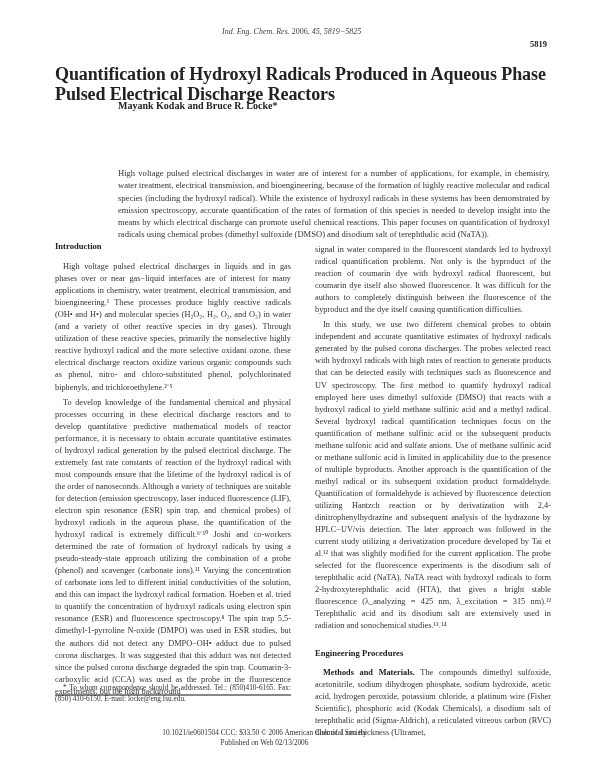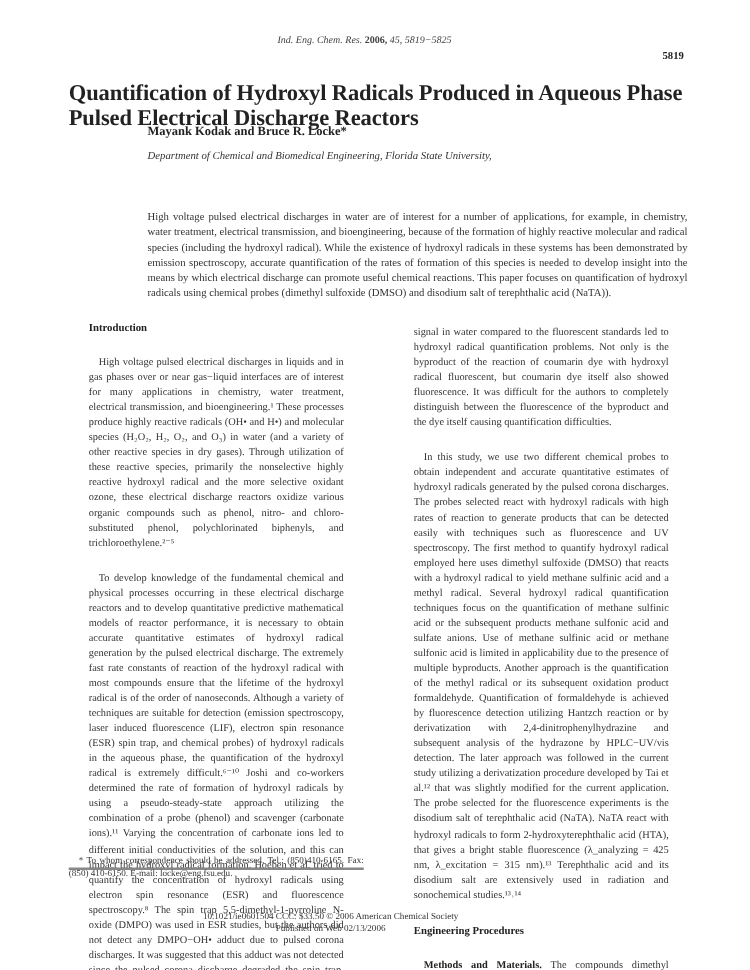--- a/index.html
+++ b/index.html
@@ -1,27 +1,27 @@
 <!DOCTYPE html>
 <html><head>
 <meta charset="utf-8">
 <style>
   html, body { margin: 0; padding: 0; background: #ffffff; }
   body { width: 600px; height: 776px; position: relative; overflow: hidden;
          font-family: "Liberation Serif", "DejaVu Serif", serif; color: #222; }
   .abs { position: absolute; }
   .journal { left: 222px; top: 27px; font-size: 8px; font-style: italic; color: #444; white-space: nowrap; }
-  .journal b { font-style: normal; font-weight: bold; }
+  .journal b { font-style: normal; font-weight: normal; }
   .pagenum { left: 530px; top: 39px; font-size: 8.5px; font-weight: bold; }
   .title { left: 55px; top: 64px; width: 500px; font-size: 18px; font-weight: bold; line-height: 20px; color: #222; letter-spacing: -0.1px; }
   .authors { left: 118px; top: 100px; font-size: 10px; font-weight: bold; }
   .affil { left: 118px; top: 118px; font-size: 8.6px; font-style: italic; line-height: 12px; color: #333; }
   .abstract { left: 118px; top: 167px; width: 432px; font-size: 8.55px; line-height: 12.3px; text-align: justify; color: #333; }
   .col { font-size: 8.3px; line-height: 12.05px; text-align: justify; color: #333; width: 236px; }
-  .col p { margin: 16px; text-indent: 8px; }
+  .col p { margin: 0; text-indent: 8px; font-family: Liberation Serif, serif; }
   .col p + p { margin-top: 3px; }
   .colL { left: 55px; top: 240px; }
   .colR { left: 315px; top: 244px; }
   .sec { font-weight: bold; font-size: 8.6px; color: #222; text-indent: 0 !important; }
   .runin { font-weight: bold; color: #222; }
   .rule { left: 55px; top: 694px; width: 236px; height: 2px; background: #888; }
   .foot { left: 55px; top: 683px; width: 236px; font-size: 7.3px; line-height: 10.5px; text-align: justify; color: #333; }
   .foot p { margin: 0; text-indent: 8px; }
   .bottom { left: 0; width: 529px; text-align: center; font-size: 7.3px; color: #333; }
 </style>
@@ -32,21 +32,20 @@
   <span>Ind. Eng. Chem. Res.</span>
   <b>2006,</b>
   <span>45,</span>
   <span>5819−5825</span>
 </div>
 <div class="abs pagenum">5819</div>
 
 <div class="abs title">Quantification of Hydroxyl Radicals Produced in Aqueous Phase Pulsed Electrical Discharge Reactors</div>
 <div class="abs authors">Mayank Kodak and Bruce R. Locke*</div>
 <div class="abs affil">
-  <div>Department of Chemical and Biomedical Engineering, Florida State University,</div>
 </div>
 
 <div class="abs abstract">High voltage pulsed electrical discharges in water are of interest for a number of applications, for example, in chemistry, water treatment, electrical transmission, and bioengineering, because of the formation of highly reactive molecular and radical species (including the hydroxyl radical). While the existence of hydroxyl radicals in these systems has been demonstrated by emission spectroscopy, accurate quantification of the rates of formation of this species is needed to develop insight into the means by which electrical discharge can promote useful chemical reactions. This paper focuses on quantification of hydroxyl radicals using chemical probes (dimethyl sulfoxide (DMSO) and disodium salt of terephthalic acid (NaTA)).</div>
 
 <div class="abs col colL">
   <p class="sec">Introduction</p>
   <p style="margin-top:9px">High voltage pulsed electrical discharges in liquids and in gas phases over or near gas−liquid interfaces are of interest for many applications in chemistry, water treatment, electrical transmission, and bioengineering.¹ These processes produce highly reactive radicals (OH• and H•) and molecular species (H₂O₂, H₂, O₂, and O₃) in water (and a variety of other reactive species in dry gases). Through utilization of these reactive species, primarily the nonselective highly reactive hydroxyl radical and the more selective oxidant ozone, these electrical discharge reactors oxidize various organic compounds such as phenol, nitro- and chloro-substituted phenol, polychlorinated biphenyls, and trichloroethylene.²⁻⁵</p>
   <p>To develop knowledge of the fundamental chemical and physical processes occurring in these electrical discharge reactors and to develop quantitative predictive mathematical models of reactor performance, it is necessary to obtain accurate quantitative estimates of hydroxyl radical generation by the pulsed electrical discharge. The extremely fast rate constants of reaction of the hydroxyl radical with most compounds ensure that the lifetime of the hydroxyl radical is of the order of nanoseconds. Although a variety of techniques are suitable for detection (emission spectroscopy, laser induced fluorescence (LIF), electron spin resonance (ESR) spin trap, and chemical probes) of hydroxyl radicals in the aqueous phase, the quantification of the hydroxyl radical is extremely difficult.⁶⁻¹⁰ Joshi and co-workers determined the rate of formation of hydroxyl radicals by using a pseudo-steady-state approach utilizing the combination of a probe (phenol) and scavenger (carbonate ions).¹¹ Varying the concentration of carbonate ions led to different initial conductivities of the solution, and this can impact the hydroxyl radical formation. Hoeben et al. tried to quantify the concentration of hydroxyl radicals using electron spin resonance (ESR) and fluorescence spectroscopy.⁸ The spin trap 5,5-dimethyl-1-pyrroline N-oxide (DMPO) was used in ESR studies, but the authors did not detect any DMPO−OH• adduct due to pulsed corona discharges. It was suggested that this adduct was not detected since the pulsed corona discharge degraded the spin trap. Coumarin-3-carboxylic acid (CCA) was used as the probe in the fluorescence experiments, but the high background</p>
 </div>
 

